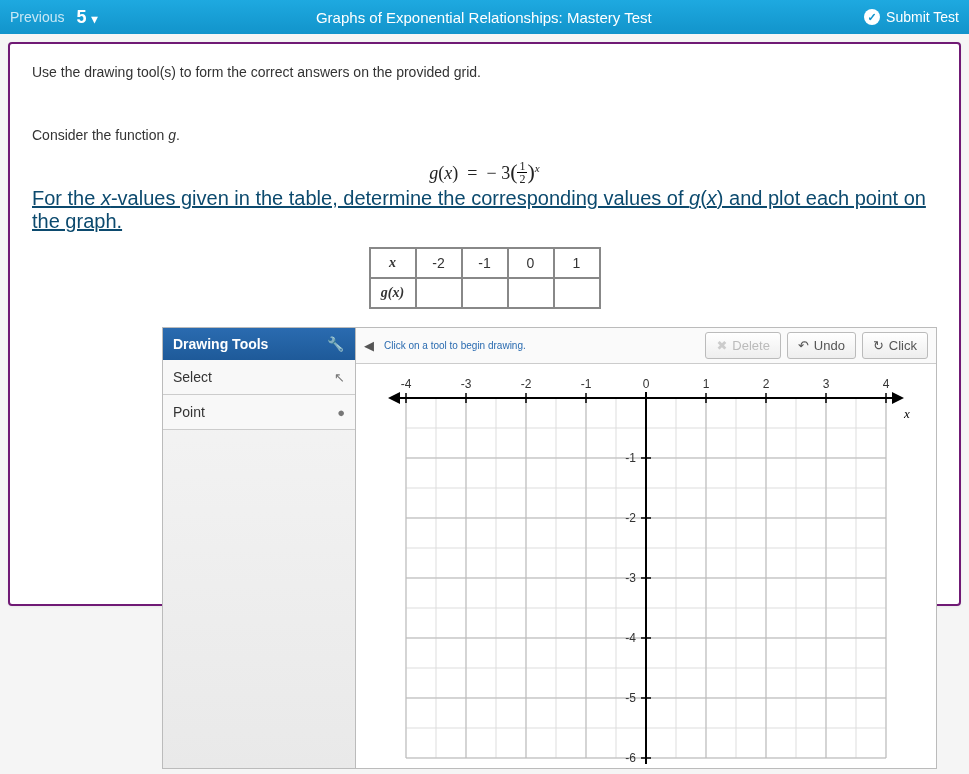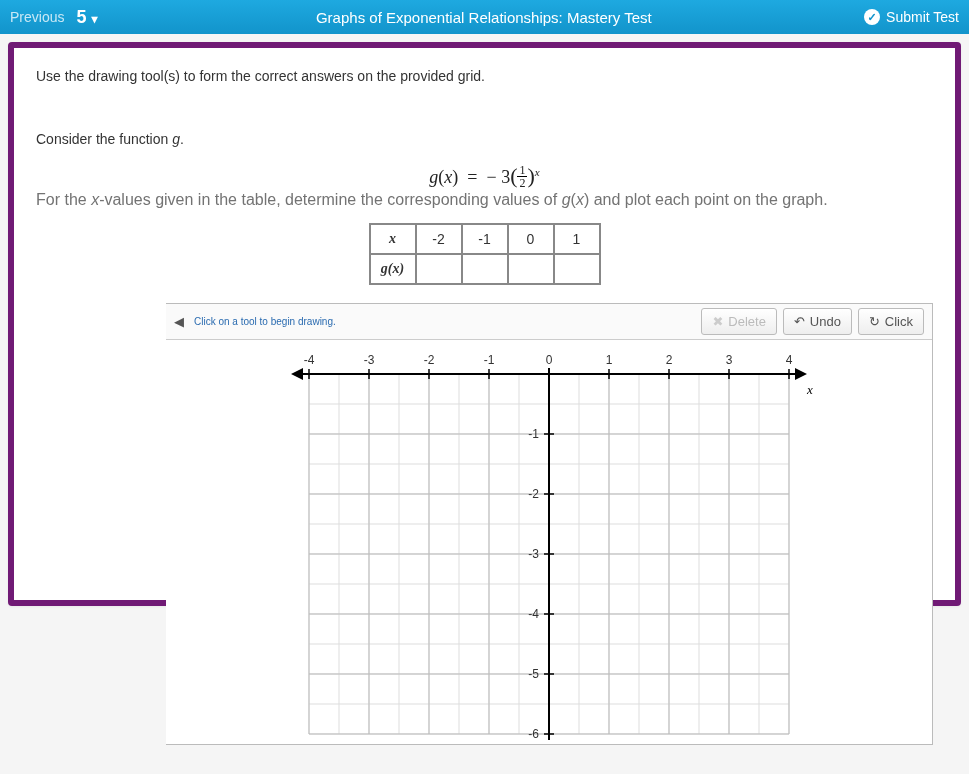--- a/index.html
+++ b/index.html
@@ -3,30 +3,30 @@
 <meta charset="utf-8">
 <style>
   * { box-sizing: border-box; margin: 0; padding: 0; }
   body { font-family: Arial, Helvetica, sans-serif; background: #f5f5f5; width: 969px; height: 774px; overflow: hidden; }
   .topbar { background: linear-gradient(#1ea9e0, #1294cb); color: #fff; height: 34px; display: flex; align-items: center; padding: 0 10px; font-size: 14px; }
   .prev { color: #c8e8f5; margin-right: 12px; }
   .qnum { font-size: 18px; font-weight: bold; margin-right: 6px; }
   .title { flex: 1; text-align: center; font-size: 15px; font-weight: 500; }
   .submit { display: flex; align-items: center; gap: 6px; cursor: pointer; }
   .submit-icon { width:16px; height:16px; border-radius:50%; background:#fff; display:flex; align-items:center; justify-content:center; color:#1294cb; font-size:11px; font-weight:bold;}
-  .content { background: #fff; margin: 8px; border: 6px solid #701a75; border-radius: 4px; padding: 20px 22px 0 22px; height: 564px; box-shadow: 0 1px 3px rgba(0,0,0,0.05);}
+  .content { background: #fff; margin: 8px; border: 2px solid #701a75; border-radius: 4px; padding: 20px 22px 0 22px; height: 564px; box-shadow: 0 1px 3px rgba(0,0,0,0.05);}
   .instr { color: #333; font-size: 14px; margin-bottom: 22px; }
   .consider { color:#333; font-size:14px; margin-bottom: 16px; margin-top: 47px;}
   .formula { text-align:center; font-family: 'Times New Roman', serif; font-size:18px; color:#222; }
   .ital { font-style: italic; }
   .frac { display:inline-block; vertical-align:middle; font-size:12px; text-align:center; line-height:1; position:relative; top:-2px;}
   .frac .n { display:block; border-bottom:1px solid #000; padding:0 2px;}
   .frac .d { display:block; padding:0 2px;}
   .sup { font-size:11px; vertical-align: super; font-style:italic;}
-  .forx { color:#737373; font-size:16px; margin-bottom:14px;}
+  .forx { color:#0c4a6e; font-size:20px; margin-bottom:14px;text-decoration:underline;}
   .tbl-wrap { display:flex; justify-content:center; margin-bottom: 18px;}
   table.values { border-collapse: collapse; }
   table.values td { border:2px solid #888; width:46px; height:30px; text-align:center; font-size:14px; color:#333; background:#fff;}
   table.values td.hdr { font-weight:bold; font-style:italic; font-family:'Times New Roman',serif;}
   .tool-area { display:flex; margin-left: 130px; }
   .sidebar { width: 194px; border:1px solid #bbb; background: linear-gradient(#f5f5f5,#e9e9e9);}
   .sb-hdr { background: linear-gradient(#2a6bb0,#1e5a99); color:#fff; padding:8px 10px; font-size:14px; font-weight:bold; display:flex; justify-content:space-between; align-items:center;}
   .wrench { color:#fff; font-size:14px;}
   .sb-item { padding:9px 10px; border-bottom:1px solid #ccc; font-size:14px; color:#333; display:flex; justify-content:space-between; align-items:center; cursor:pointer; background:#f8f8f8;}
   .sb-icon { color:#777; font-size:13px;}
@@ -79,20 +79,35 @@
         <td></td>
         <td></td>
         <td></td>
         <td></td>
       </tr>
     </tbody>
       </table>
   </div>
 
   <div class="tool-area">
+    <div class="sidebar">
+      <div class="sb-hdr">
+        <span>Drawing Tools</span>
+        <span class="wrench">🔧</span>
+      </div>
+      <div class="sb-item">
+        <span>Select</span>
+        <span class="sb-icon">↖</span>
+      </div>
+      <div class="sb-item">
+        <span>Point</span>
+        <span class="sb-icon">●</span>
+      </div>
+      <div class="sb-fill"></div>
+    </div>
 
     <div class="canvas-area">
       <div class="toolbar">
         <span class="collapse-ic">◀</span>
         <span class="hint">Click on a tool to begin drawing.</span>
         <div class="btn disabled">
           <span style="color:#ccc;">✖</span>
           <span>Delete</span>
         </div>
         <div class="btn">

